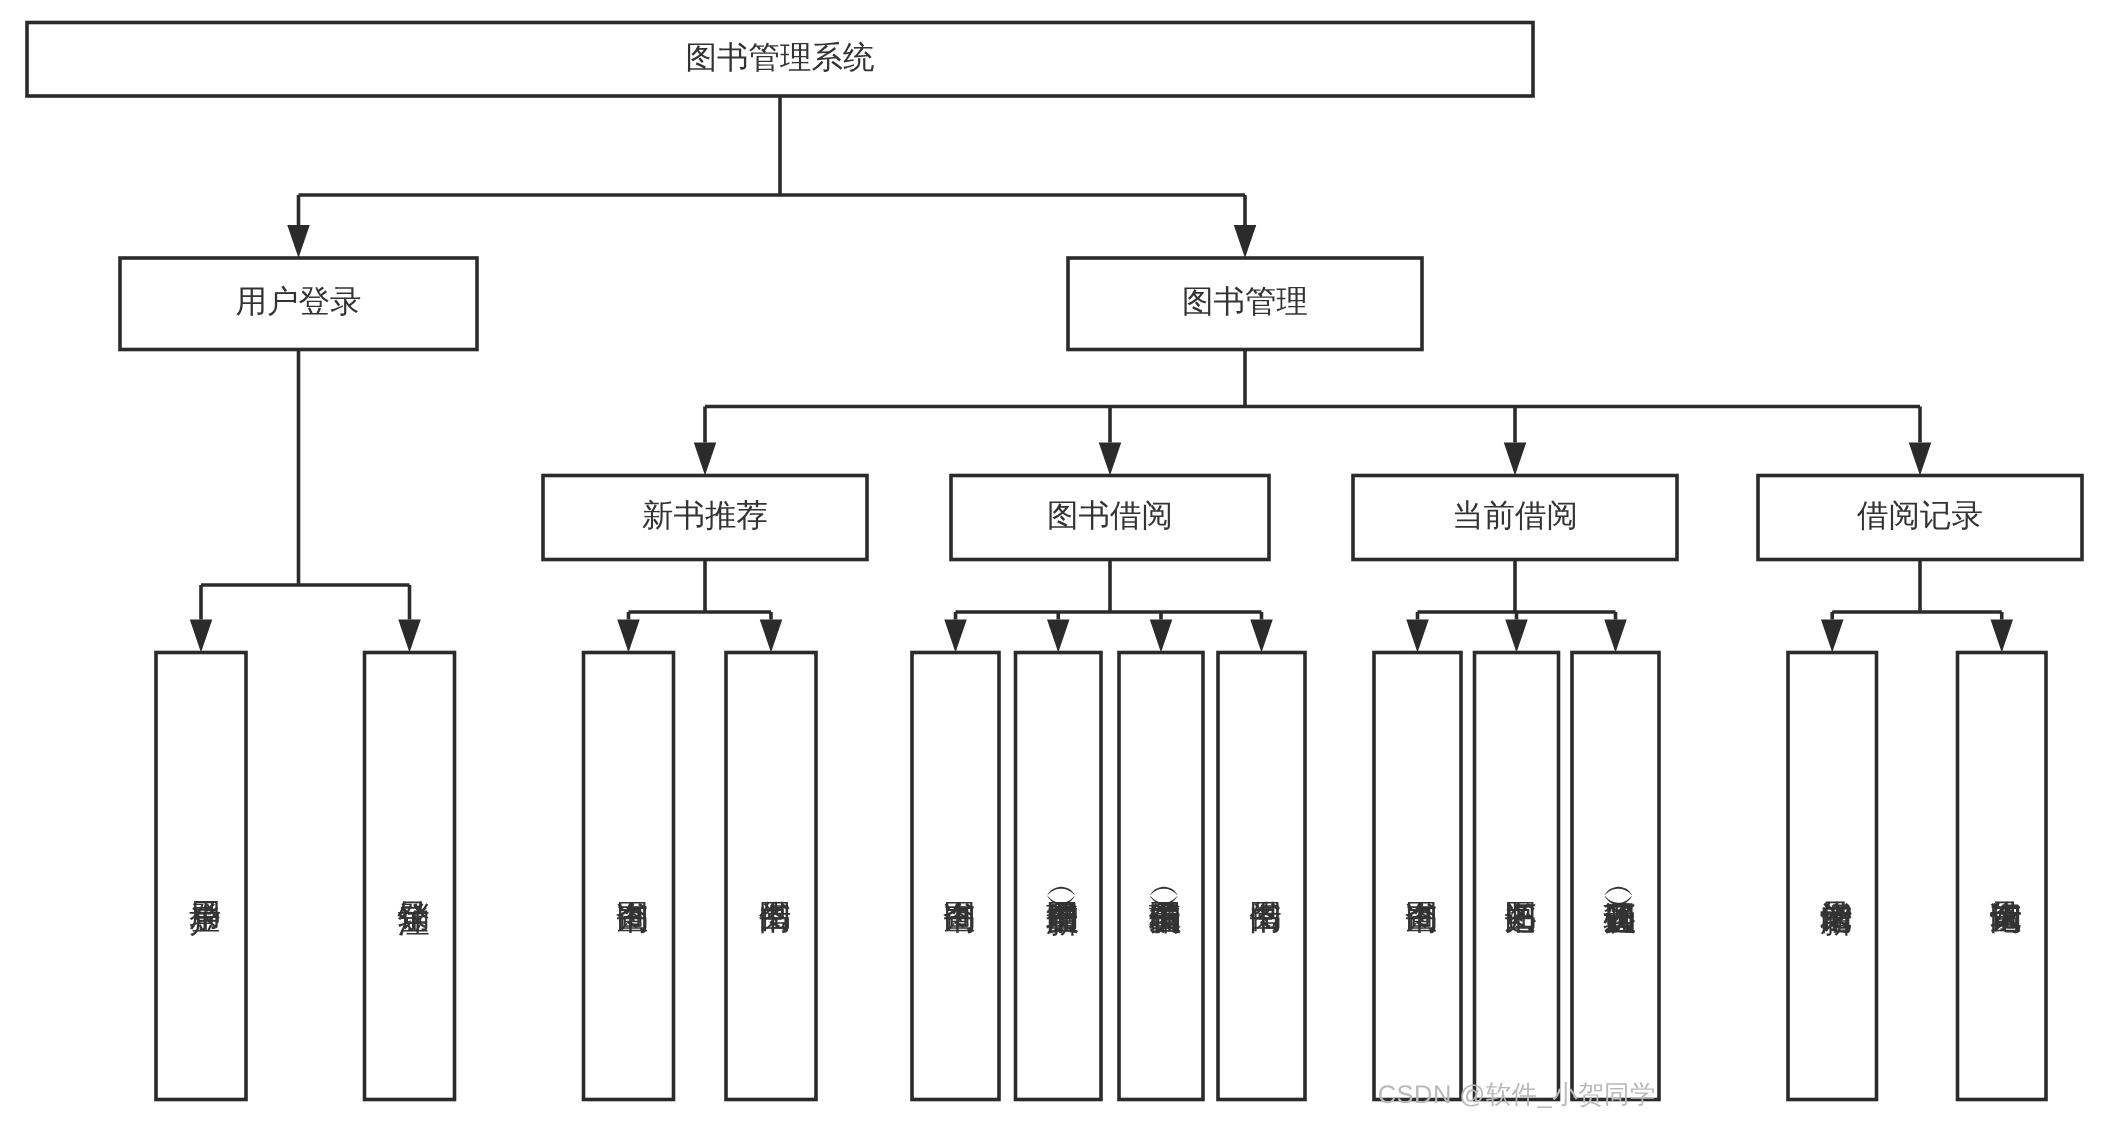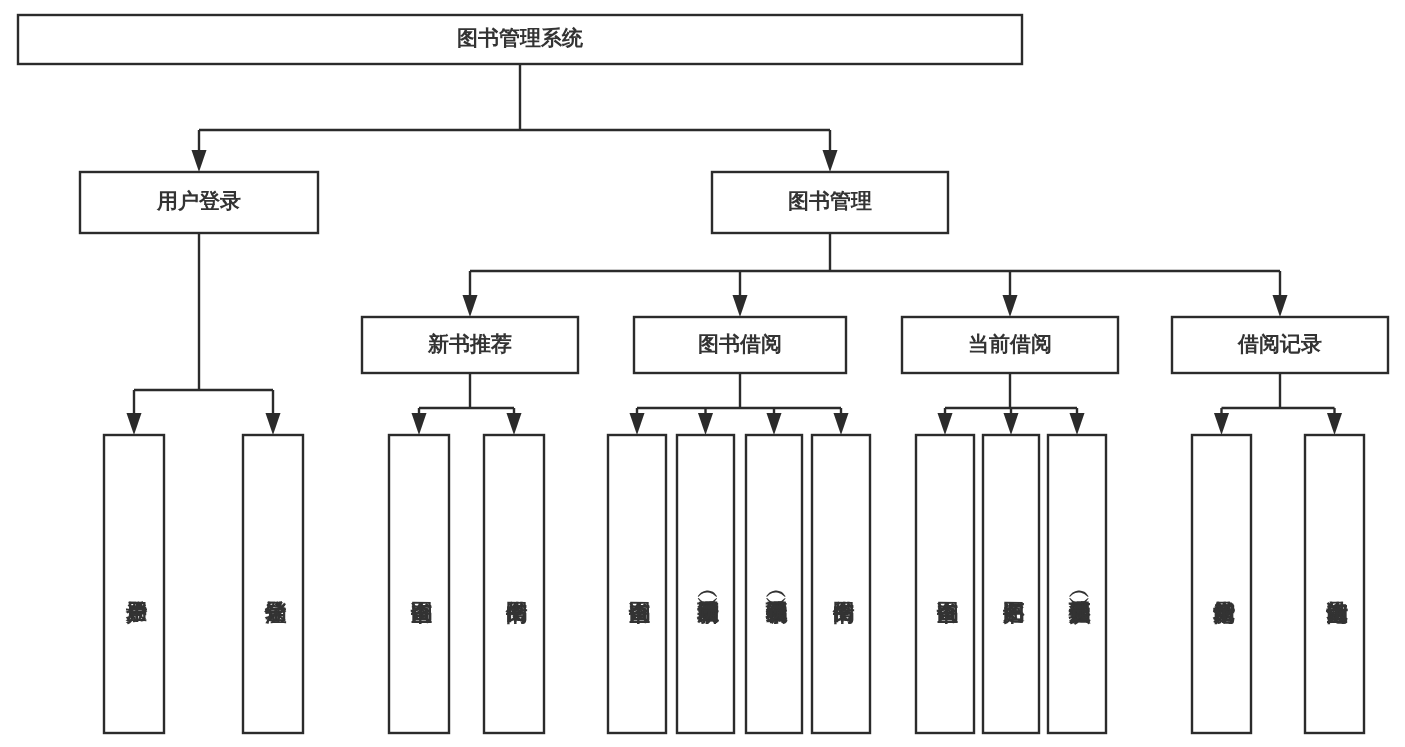--- a/index.html
+++ b/index.html
@@ -12,21 +12,20 @@
     width: 1405px;
     height: 747px;
     font-family: "Liberation Sans", "DejaVu Sans", sans-serif;
     overflow: hidden;
     position: relative;
   }
   #diagram-root {
     position: relative;
     width: 1112px;
     height: 747px;
-    font-weight: bold;
   }
   svg.diagram-canvas {
     position: absolute;
     top: 0;
     left: 0;
     width: 1405px;
     height: 747px;
   }
   .node-box {
     fill: #ffffff;
@@ -206,13 +205,14 @@
         <g>
           <rect x="1192" y="435" width="59" height="298" class="node-box"></rect>
           <text x="1222.5" y="584" class="node-label vertical">新增借阅记录</text>
         </g>
         <g>
           <rect x="1305" y="435" width="59" height="298" class="node-box"></rect>
           <text x="1335.5" y="584" class="node-label vertical">查询借阅记录</text>
         </g>
       </g>
   </svg>
+  <div class="watermark-text">CSDN @软件_小贺同学</div>
 </div>
 
 </body></html>

